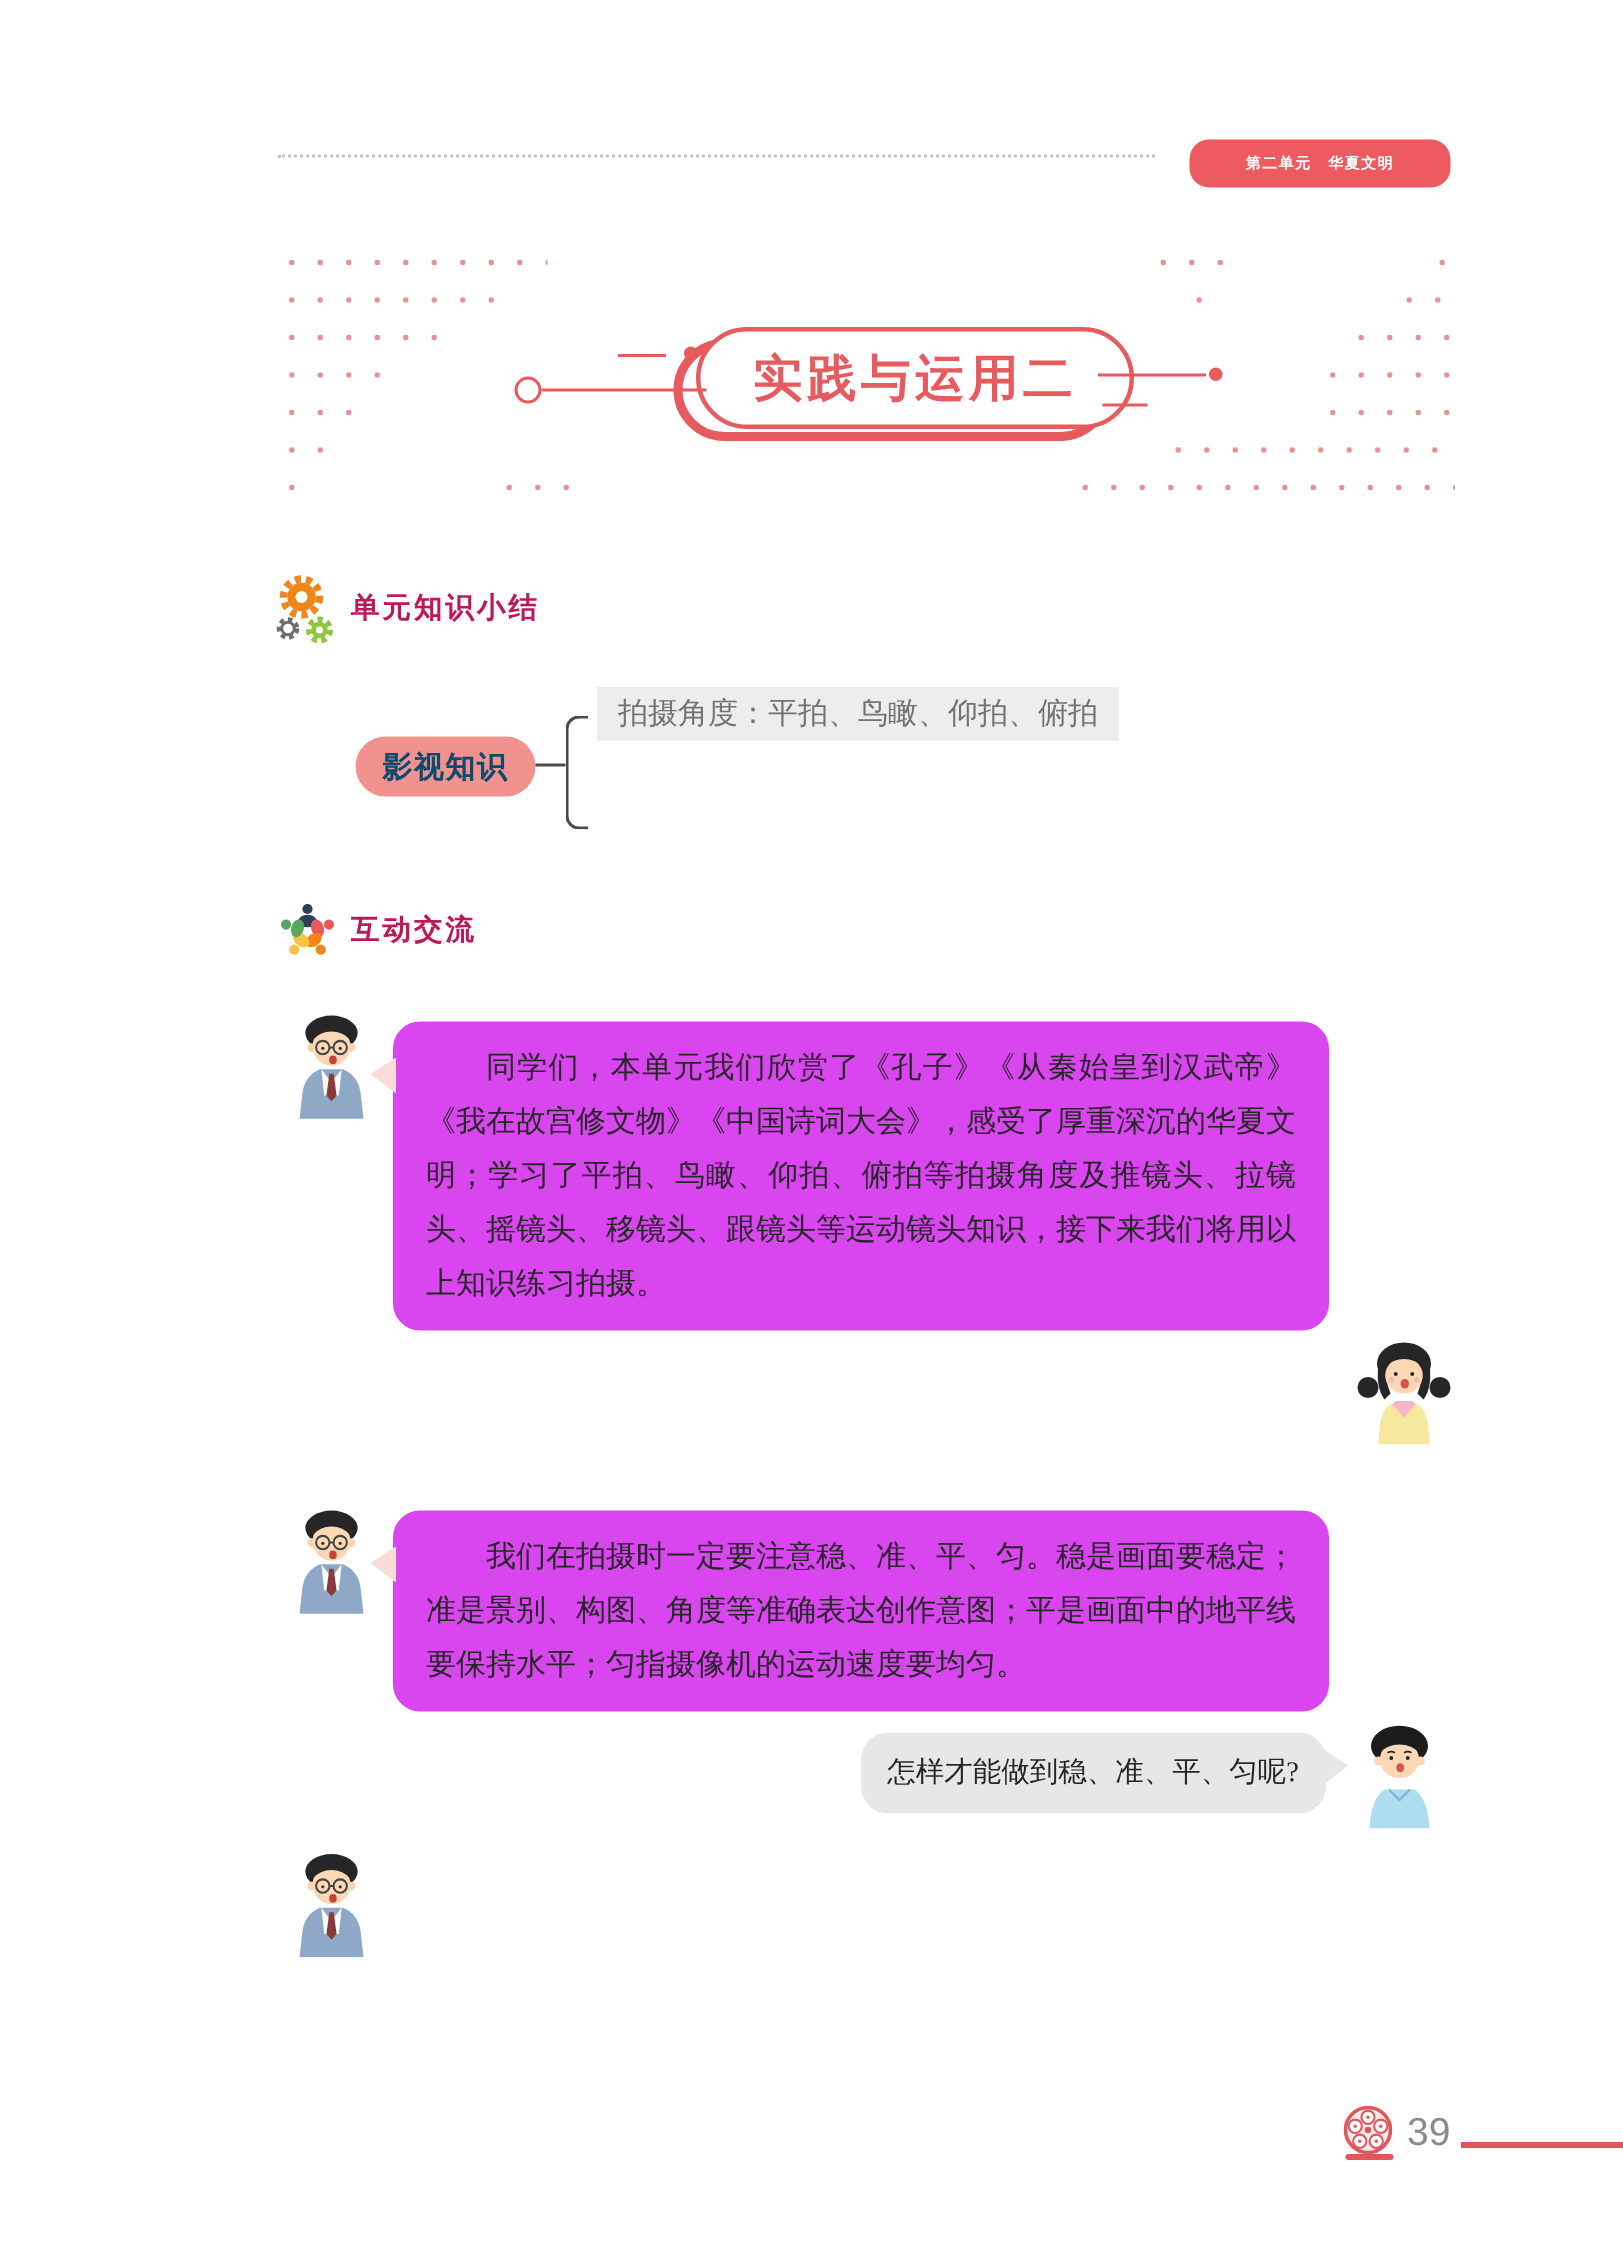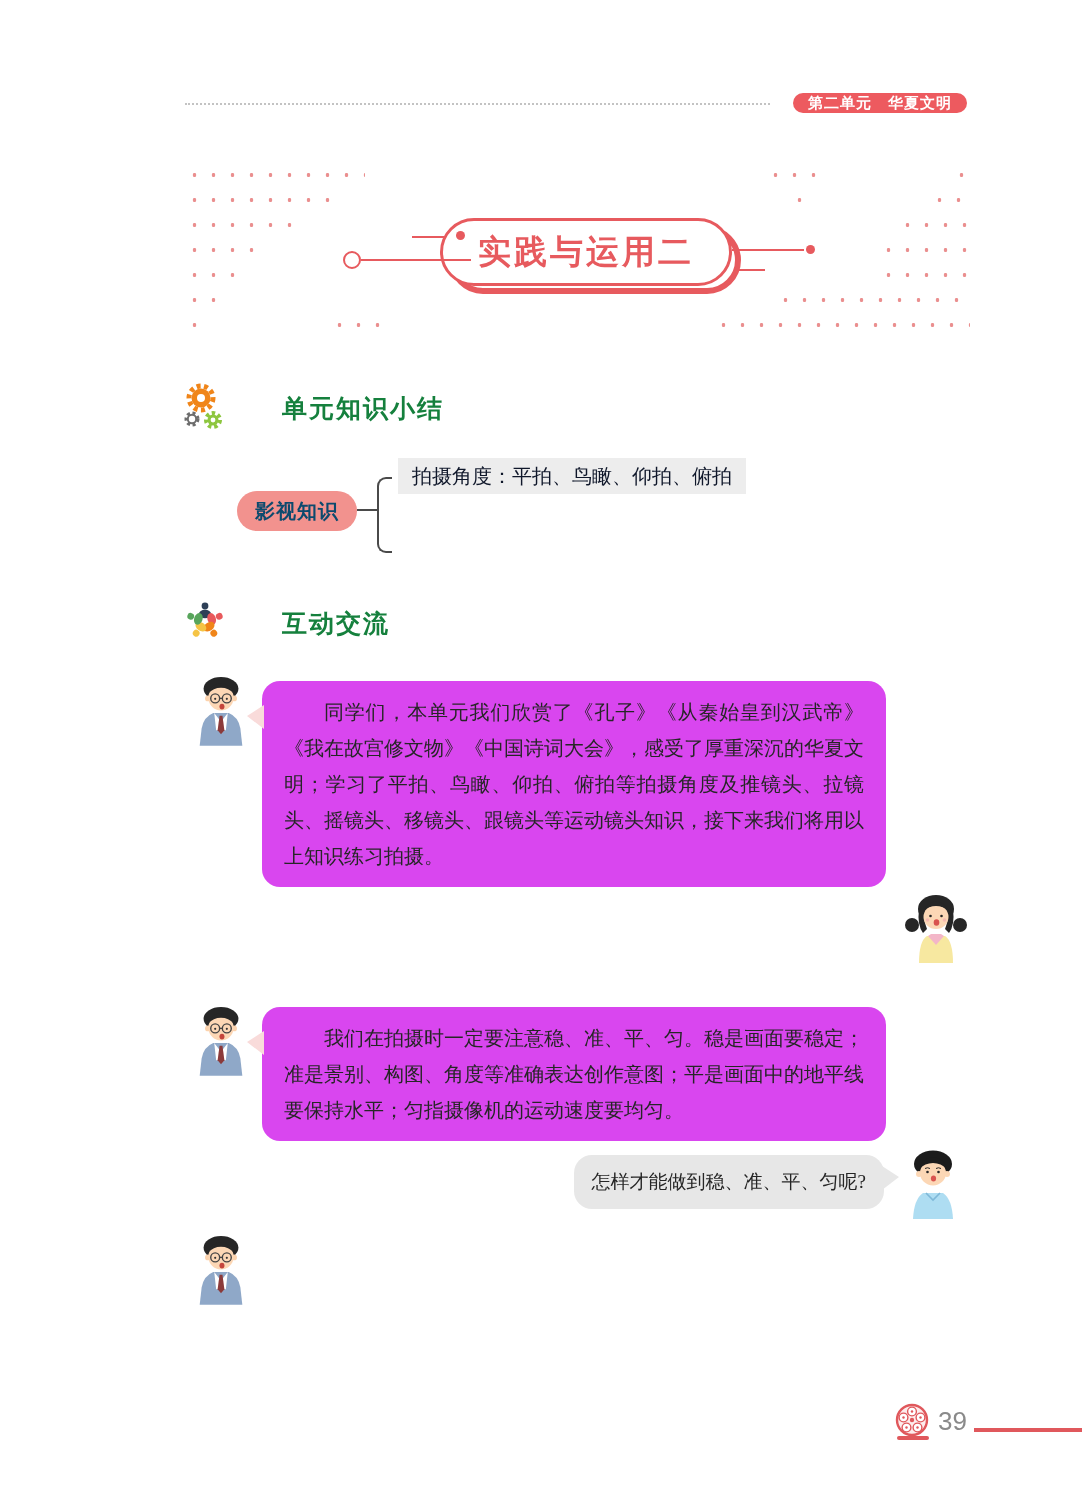--- a/index.html
+++ b/index.html
@@ -2,47 +2,47 @@
 <html><head>
 <meta charset="utf-8">
 <style>
   * { margin:0; padding:0; box-sizing:border-box; }
   html,body { background:#fff; }
   body { font-family:"Liberation Sans", sans-serif; }
   .page { position:relative; width:1082px; height:1508px; background:#ffffff; overflow:hidden; margin:0 auto; }
 
   
   .hdr-dotted { position:absolute; left:185px; top:103px; width:585px; border-top:2px dotted #c3c3c3; }
-  .unit-badge { position:absolute; left:793px; top:93px; width:174px; height:20px; background:#ed5a5f;
-                border-radius:13px; color:#fff; font-size:15px; font-weight:bold;
+  .unit-badge { position:absolute; left:793px; top:93px; width:174px; height:32px; background:#ed5a5f;
+                border-radius:13px; color:#fff; font-size:10px; font-weight:bold;
                 display:flex; align-items:center; justify-content:center; letter-spacing:1px; }
 
   
   .dot-row { position:absolute; height:6px;
              background-image:radial-gradient(circle, #ea8f8f 1.7px, transparent 2.1px);
              background-size:19px 6px; background-repeat:repeat-x; }
 
   
   .pill-shadow { position:absolute; left:449px; top:226px; width:292px; height:68px;
                  border:6px solid #e75a5e; border-radius:38px; background:transparent; }
-  .title-pill { position:absolute; left:440px; top:218px; width:292px; height:68px;
+  .title-pill { position:absolute; left:464px; top:218px; width:292px; height:68px;
                 background:#fff; border:3px solid #e75a5e; border-radius:36px;
                 display:flex; align-items:center; justify-content:center;
                 color:#e75a5e; font-size:33px; font-weight:bold; letter-spacing:3px; }
   .deco-line { position:absolute; height:2px; background:#e75a5e; }
   .deco-circle { position:absolute; left:343px; top:251px; width:18px; height:18px;
                  border:2px solid #e75a5e; border-radius:50%; background:#fff; }
   .deco-dot { position:absolute; background:#e75a5e; border-radius:50%; }
 
   
-  .section-head { position:absolute; color:#15803d; font-size:25px; font-weight:bold; letter-spacing:2px;margin-left:48px; }
+  .section-head { position:absolute; color:#be185d; font-size:19px; font-weight:bold; letter-spacing:2px; }
 
   
   .k-box { position:absolute; background:#ededed; height:36px; line-height:36px; padding:0 14px;
-           font-size:20px; color:#0f172a; white-space:nowrap;
+           font-size:20px; color:#737373; white-space:nowrap;
            font-family:"Liberation Serif", serif; }
   .k-root { position:absolute; left:237px; top:491px; width:120px; height:40px; background:#f2928e;
             border-radius:20px; display:flex; align-items:center; justify-content:center;
             font-size:20px; font-weight:bold; color:#0c4a6e; letter-spacing:1px; }
   .k-link { position:absolute; left:357px; top:509px; width:20px; height:2px; background:#4a4a4a; }
   .k-bracket { position:absolute; left:377px; top:477px; width:15px; height:76px;
                border-left:2px solid #4a4a4a; border-top:2px solid #4a4a4a; border-bottom:2px solid #4a4a4a;
                border-top-left-radius:9px; border-bottom-left-radius:9px; }
 
   

